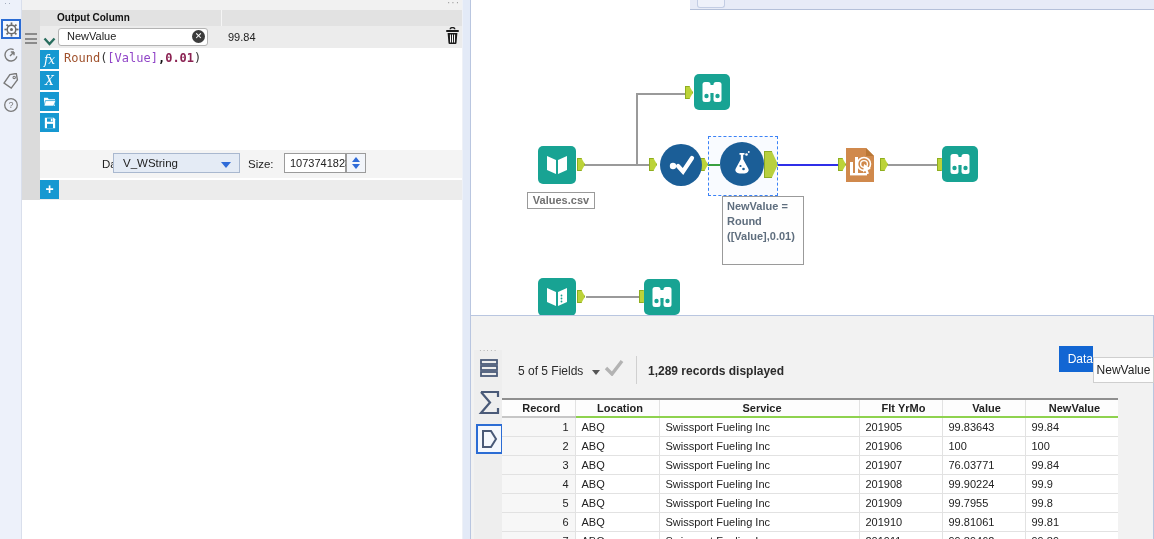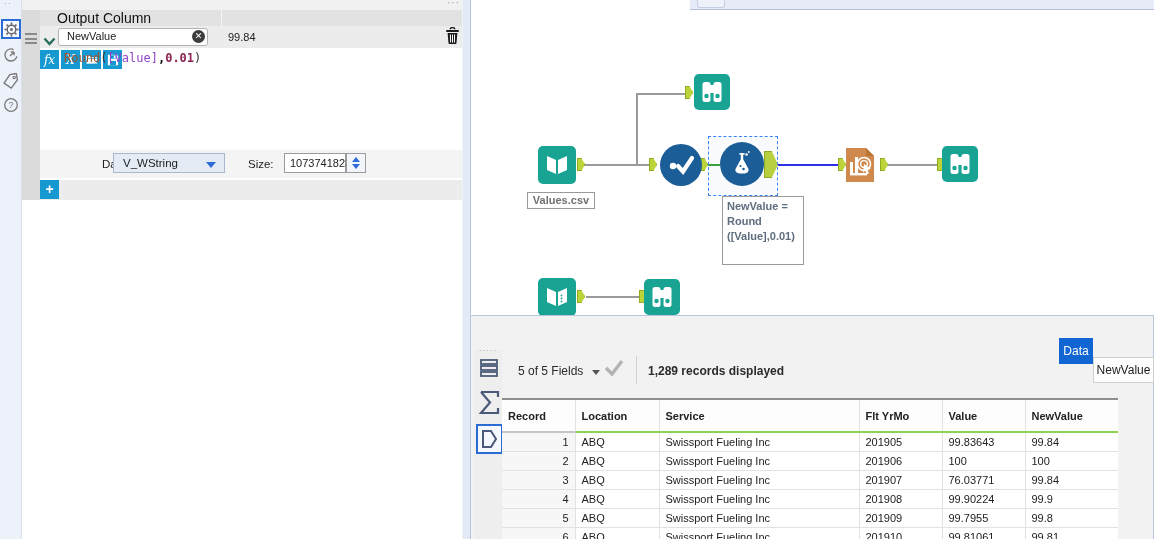--- a/index.html
+++ b/index.html
@@ -13,37 +13,37 @@
   .rail-btn { left:1px; width:20px; height:20px; display:flex; align-items:center; justify-content:center; }
   .rail-sel { border:2px solid #2b6cd4; background:#f6f9ff; }
 
   
   .cfg-topstrip { left:22px; top:0; width:440px; height:10px; background:#f1f1f1; }
   .cfg-topdots { left:447px; top:-3px; color:#9a9a9a; font-size:10px; letter-spacing:1px; }
   .gutter { left:22px; top:10px; width:18px; height:190px; background:#dbdbdb; }
   .grip { left:25px; top:33px; width:12px; height:11px; display:flex; flex-direction:column; justify-content:space-between; }
   .grip i { height:2px; background:#8a8a8a; }
   .cfg-head { left:40px; top:10px; width:422px; height:16px; background:#e2e2e2; display:flex; }
-  .cfg-head span { font-size:14px; font-weight:normal; color:#111; line-height:16px; }
+  .cfg-head span { font-size:10px; font-weight:bold; color:#111; line-height:16px; }
   .hc1 { width:182px; padding-left:17px; border-right:1px solid #f5f5f5; }
   .hc2 { width:218px; padding-left:6px; }
   .row-band { left:40px; top:26px; width:422px; height:22px; background:#ececec; }
   .chev { left:43px; top:32px; }
   .name-input { left:58px; top:28px; width:150px; height:18px; background:#fff; border:1px solid #b3b3b3; border-radius:3px; font-size:11px; color:#222; padding:1px 18px 0 8px; }
   .clear-x { left:192px; top:30px; width:13px; height:13px; border-radius:50%; background:#3c3c3c; color:#fff; font-size:9px; line-height:13px; text-align:center; }
   .preview-val { left:228px; top:31px; font-size:11px; color:#222; }
   .trash { left:445px; top:27px; }
-  .tool-col { left:40px; top:50px; display:flex; flex-direction:row; gap:2px; }
+  .tool-col { left:40px; top:50px; display:flex; flex-direction:column; gap:2px; }
   .blue-tile { width:19px; height:19px; background:#1698d1; color:#fff; display:flex; align-items:center; justify-content:center; }
   .fx-txt { font-family:"DejaVu Serif",serif; font-style:italic; font-size:12px; }
   .formula-line { left:64px; top:51px; font-family:"DejaVu Sans Mono",monospace; font-size:12px; white-space:pre; }
   .tk-func { color:#a0522d; } .tk-plain { color:#333; } .tk-field { color:#9146c8; } .tk-num { color:#8b2252; font-weight:bold; } .tk-comma { color:#111; font-weight:bold; }
   .dtype-band { left:40px; top:150px; width:422px; height:28px; background:#f4f4f4; }
   .lbl { font-size:11.5px; color:#222; }
-  .dd { left:113px; top:153px; width:112px; height:20px; background:#e4ebf5; border:1px solid #a9b8cf; font-size:11.5px; color:#222; line-height:18px; padding-left:9px; }
+  .dd { left:113px; top:153px; width:127px; height:20px; background:#e4ebf5; border:1px solid #a9b8cf; font-size:11.5px; color:#222; line-height:18px; padding-left:9px; }
   .dd-caret { position:absolute; right:8px; top:8px; width:0; height:0; border-left:5px solid transparent; border-right:5px solid transparent; border-top:6px solid #2f6bd8; }
   .size-input { left:284px; top:153px; width:62px; height:20px; background:#fff; border:1px solid #9b9b9b; font-size:11px; color:#222; line-height:18px; padding-left:5px; }
   .stepper { left:346px; top:153px; width:20px; height:20px; background:#f2f5fa; border:1px solid #9b9b9b; display:flex; flex-direction:column; align-items:center; justify-content:center; gap:2px; }
   .tri-up { width:0; height:0; border-left:4px solid transparent; border-right:4px solid transparent; border-bottom:5px solid #2f6bd8; }
   .tri-dn { width:0; height:0; border-left:4px solid transparent; border-right:4px solid transparent; border-top:5px solid #2f6bd8; }
   .plus-band { left:40px; top:180px; width:422px; height:20px; background:#ececec; }
   .plus-btn { left:40px; top:180px; width:19px; height:19px; background:#1698d1; color:#fff; font-size:14px; font-weight:bold; text-align:center; line-height:18px; }
   .splitter { left:462px; top:0; width:8px; height:539px; background:#e3eaf7; border-left:1px solid #eef1f7; }
 
   
@@ -64,25 +64,25 @@
   
   .results { left:470px; top:315px; width:684px; height:224px; background:#f2f2f2; border:1px solid #b9c6e0; border-bottom:none; }
   .res-title { left:470px; top:316px; width:684px; height:30px; background:#f7f7f7; border:1px solid #e3e3e3; }
   .res-title span { font-size:12px; color:#555; line-height:30px; padding-left:12px; display:block; }
   .res-rail { left:474px; top:350px; width:28px; height:189px; background:#eeeeee; }
   .res-rail-dots { left:479px; top:346px; color:#aaa; font-size:8px; letter-spacing:1px; }
   .res-toolbar-text { font-size:12px; color:#2b2b2b; }
   .vdiv { width:1px; background:#d0d0d0; }
   .search-box { left:822px; top:357px; width:230px; height:26px; background:#fff; border:1px solid #bcc9e2; border-radius:3px; display:flex; align-items:center; }
   .search-ph { font-size:12.5px; color:#9aa0ab; margin-left:6px; }
-  .tab-data { left:1059px; top:338px; width:34px; height:26px; background:#1266d3; color:#fff; font-size:12px; text-align:center; line-height:26px; }
+  .tab-data { left:1059px; top:346px; width:34px; height:26px; background:#1266d3; color:#fff; font-size:12px; text-align:right; line-height:26px; }
   .tab-meta { left:1093px; top:357px; width:61px; height:26px; background:#fdfdfd; border:1px solid #cfcfcf; color:#222; font-size:12px; text-align:center; line-height:24px; overflow:hidden; }
   .grid-wrap { left:502px; top:398px; width:616px; height:141px; background:#fff; overflow:hidden; border-top:2px solid #8f8f8f; }
   table.grid { border-collapse:collapse; table-layout:fixed; width:616px; font-size:11px; color:#222; }
-  table.grid th { height:32px; font-weight:bold; text-align:left; padding:0 0 0 6px; background:#fdfdfd; border-right:1px solid #e2e2e2; border-bottom:2px solid #8ed24e; white-space:nowrap; overflow:hidden; }
+  table.grid th { height:17px; font-weight:bold; text-align:center; padding:0 0 0 6px; background:#fdfdfd; border-right:1px solid #e2e2e2; border-bottom:2px solid #8ed24e; white-space:nowrap; overflow:hidden; }
   table.grid th.rec { border-bottom:2px solid #c6c6c6; }
   table.grid td { height:19px; padding:0 0 0 6px; border-right:1px solid #e2e2e2; border-bottom:1px solid #e2e2e2; white-space:nowrap; overflow:hidden; background:#fff; }
   table.grid td.rec { text-align:right; padding:0 6px 0 0; background:#f7f7f7; }
   table.grid col:nth-child(1){width:73px;} table.grid col:nth-child(2){width:84px;}
   table.grid col:nth-child(3){width:200px;} table.grid col:nth-child(4){width:83px;}
   table.grid col:nth-child(5){width:83px;} table.grid col:nth-child(6){width:93px;}
 </style>
 </head>
 <body>
 

